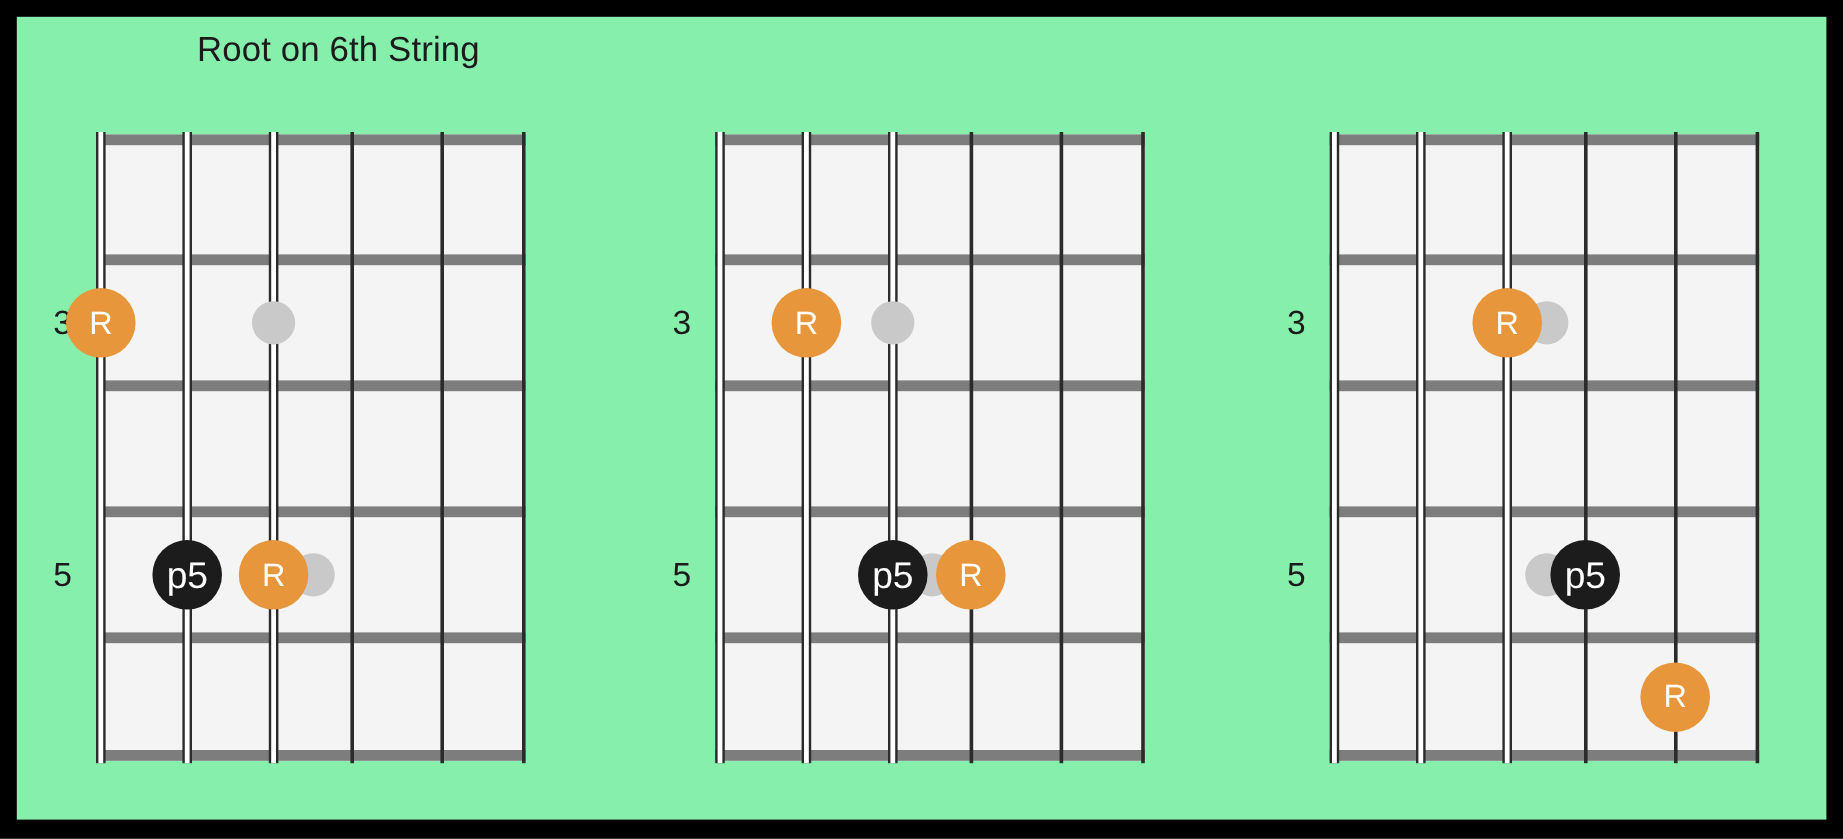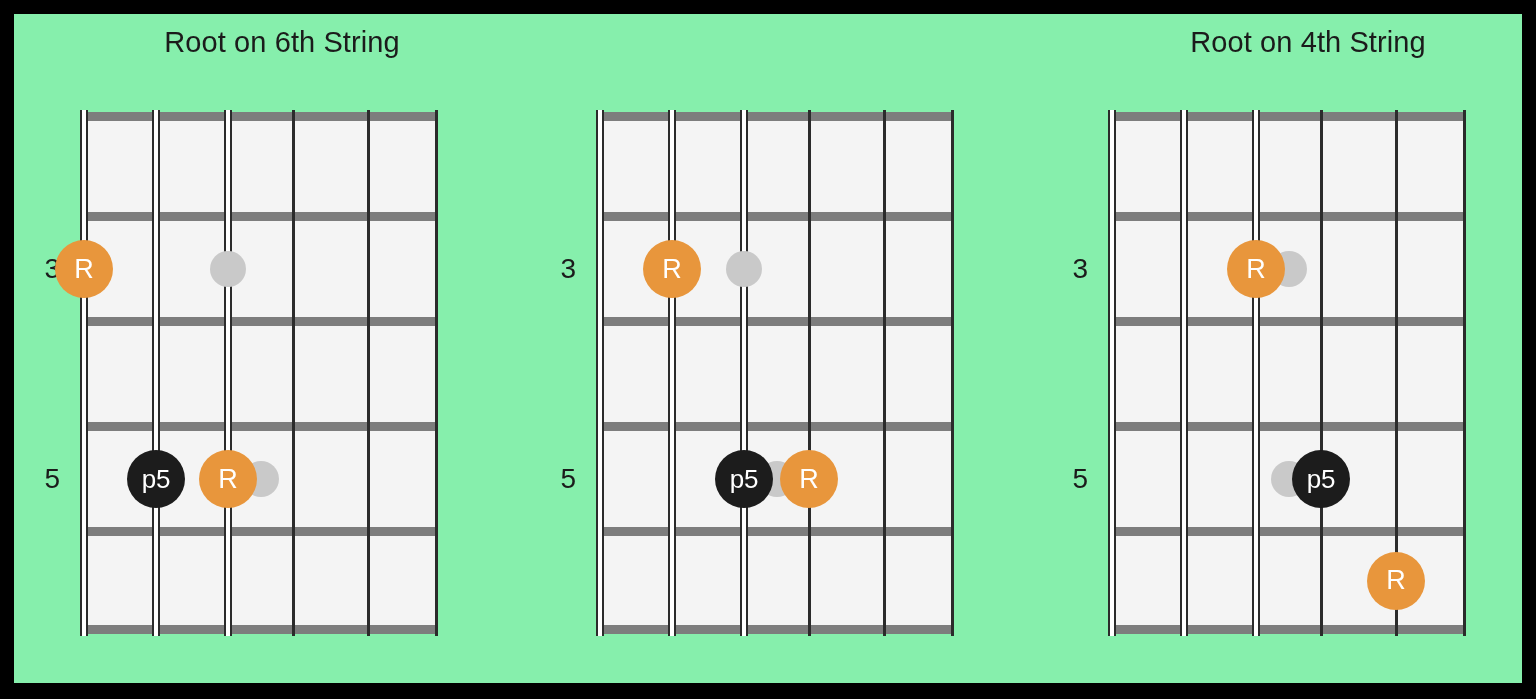--- a/index.html
+++ b/index.html
@@ -139,21 +139,21 @@
     line-height: 1;
     letter-spacing: -0.2px;
   }
   .dot.root {
     width: 58px; height: 58px;
     background: #e8963c;
   }
   .dot.fifth {
     width: 58px; height: 58px;
     background: #1c1c1c;
-    font-size: 26px;
+    font-size: 31px;
   }
   .dot.inlay {
     width: 36px; height: 36px;
     background: #c9c9c9;
     font-size: 0;
   }
 </style>
 </head>
 <body>
 
@@ -201,21 +201,20 @@
             <div class="dot root" style="left: 76px; top: 157px; z-index: 5;">R</div>
             <div class="dot inlay" style="left: 148px; top: 157px; z-index: 2;"></div>
             <div class="dot fifth" style="left: 148px; top: 367px; z-index: 5;">p5</div>
             <div class="dot inlay" style="left: 181px; top: 367px; z-index: 2;"></div>
             <div class="dot root" style="left: 213px; top: 367px; z-index: 5;">R</div>
           </div>
           <div class="fret-num" style="top: 255px;">3</div>
           <div class="fret-num" style="top: 465px;">5</div>
         </div>
         <div class="diagram d2">
-          <div class="diagram-title">Root on 4th String</div>
           <div class="board">
             <div class="fret" style="top: 0px;"></div>
             <div class="fret" style="top: 100px;"></div>
             <div class="fret" style="top: 205px;"></div>
             <div class="fret" style="top: 310px;"></div>
             <div class="fret" style="top: 415px;"></div>
             <div class="fret" style="top: 513px;"></div>
             <div class="string wound" style="left: 0px;"></div>
             <div class="string wound" style="left: 72px;"></div>
             <div class="string wound" style="left: 144px;"></div>

